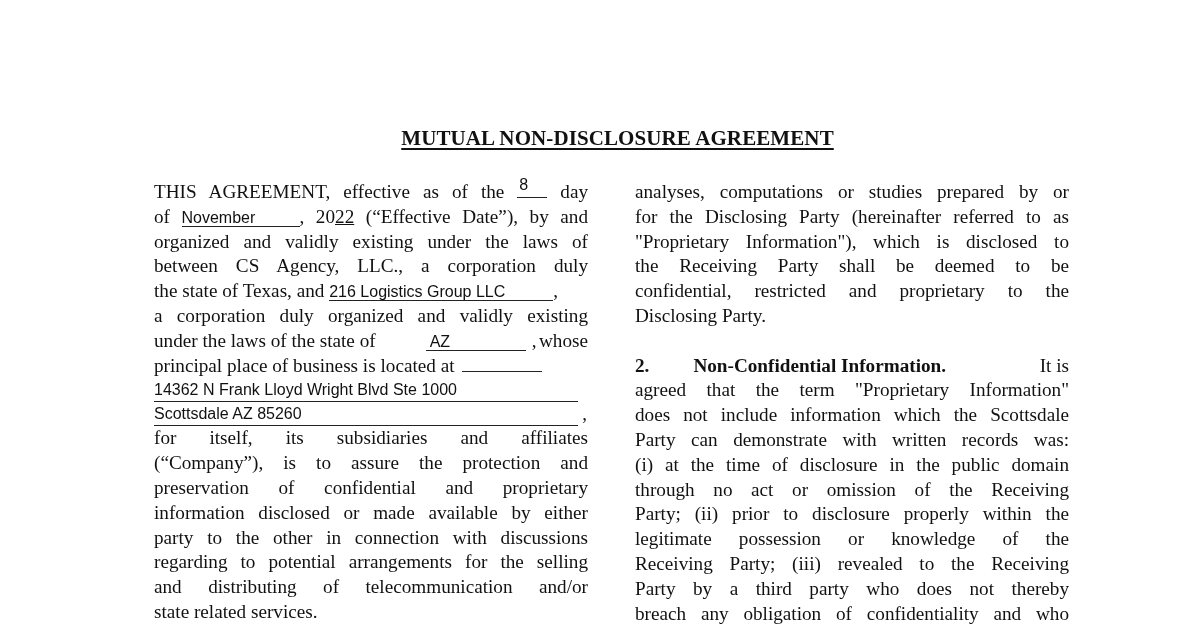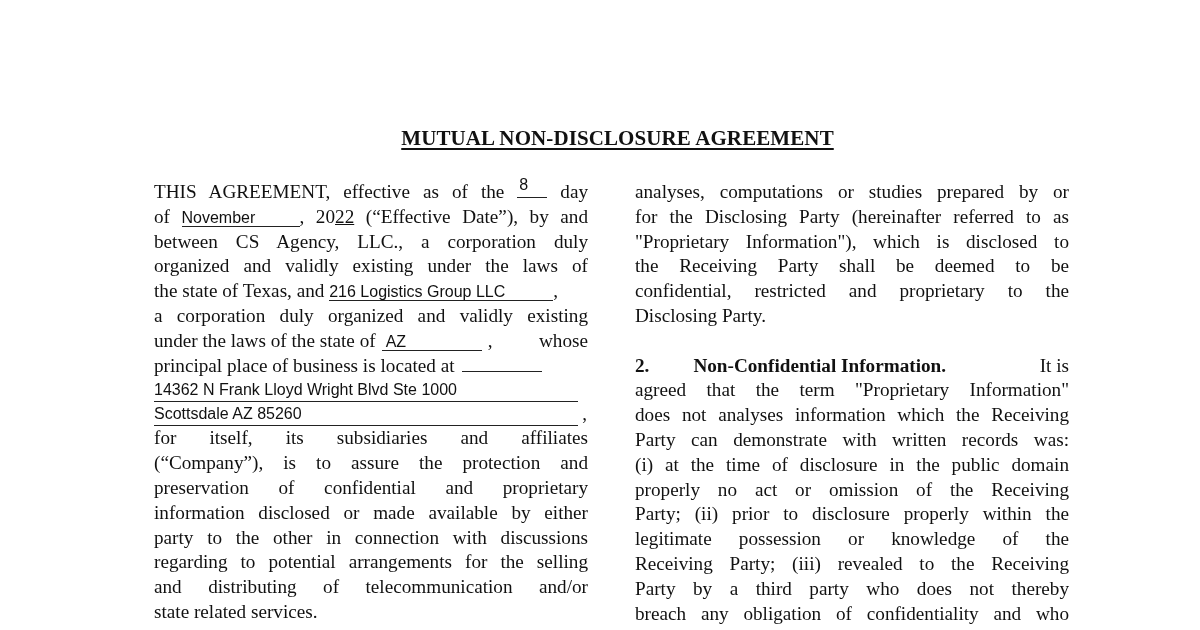--- a/index.html
+++ b/index.html
@@ -39,31 +39,31 @@
   <span class="ln j">
     <span>THIS AGREEMENT, effective as of the</span>
     <span class="sup-field"><span>8</span></span>
     <span>day</span>
   </span>
   <span class="ln j">
     <span>of</span>
     <span class="field" style="width:118px;"><span>November</span></span><span>, 20</span><span style="text-decoration:underline;">22</span>
     <span>(“Effective Date”), by and</span>
   </span>
+  <span class="ln j">organized and validly existing under the laws of</span>
   <span class="ln j">between CS Agency, LLC., a corporation duly</span>
-  <span class="ln j">organized and validly existing under the laws of</span>
   <span class="ln">
     <span>the state of Texas, and</span>
     <span class="field" style="width:224px;"><span>216 Logistics Group LLC</span></span><span>,</span>
   </span>
   <span class="ln j">a corporation duly organized and validly existing</span>
   <span class="ln" style="display:flex; justify-content:space-between; align-items:baseline;">
     <span style="display:flex; align-items:baseline; gap:6px;">
       <span>under the laws of the state of</span>
-      <span class="field" style="width:96px; padding-left:4px;"><span>AZ</span></span>
+      <span class="field" style="width:96px; padding-left:4px;margin-left:44px;"><span>AZ</span></span>
         <span>,</span>
     </span>
     <span>whose</span>
   </span>
   <span class="ln">
     <span>principal place of business is located at</span>
     <span style="display:inline-block; width:80px; border-bottom:1px solid #222; height:14px; margin-left:3px;"></span>
   </span>
   <span class="full-field"><span>14362 N Frank Lloyd Wright Blvd Ste 1000</span></span>
   <span class="full-field full-field-comma"><span>Scottsdale AZ 85260</span></span>
@@ -86,22 +86,22 @@
   <span class="ln">Disclosing Party.</span>
   <div class="para-gap"></div>
   <span class="ln" style="display:flex; justify-content:space-between; align-items:baseline;">
     <span style="display:flex; gap:44px;">
       <span class="sec-head">2.</span>
       <span class="sec-head">Non-Confidential Information.</span>
     </span>
     <span>It is</span>
   </span>
   <span class="ln j">agreed that the term "Proprietary Information"</span>
-  <span class="ln j">does not analyses information which the Receiving</span>
+  <span class="ln j">does not include information which the Scottsdale</span>
   <span class="ln j">Party can demonstrate with written records was:</span>
   <span class="ln j">(i) at the time of disclosure in the public domain</span>
-  <span class="ln j">properly no act or omission of the Receiving</span>
+  <span class="ln j">through no act or omission of the Receiving</span>
   <span class="ln j">Party; (ii) prior to disclosure properly within the</span>
   <span class="ln j">legitimate possession or knowledge of the</span>
   <span class="ln j">Receiving Party; (iii) revealed to the Receiving</span>
   <span class="ln j">Party by a third party who does not thereby</span>
   <span class="ln j">breach any obligation of confidentiality and who</span>
 </div>
 
 </body></html>

